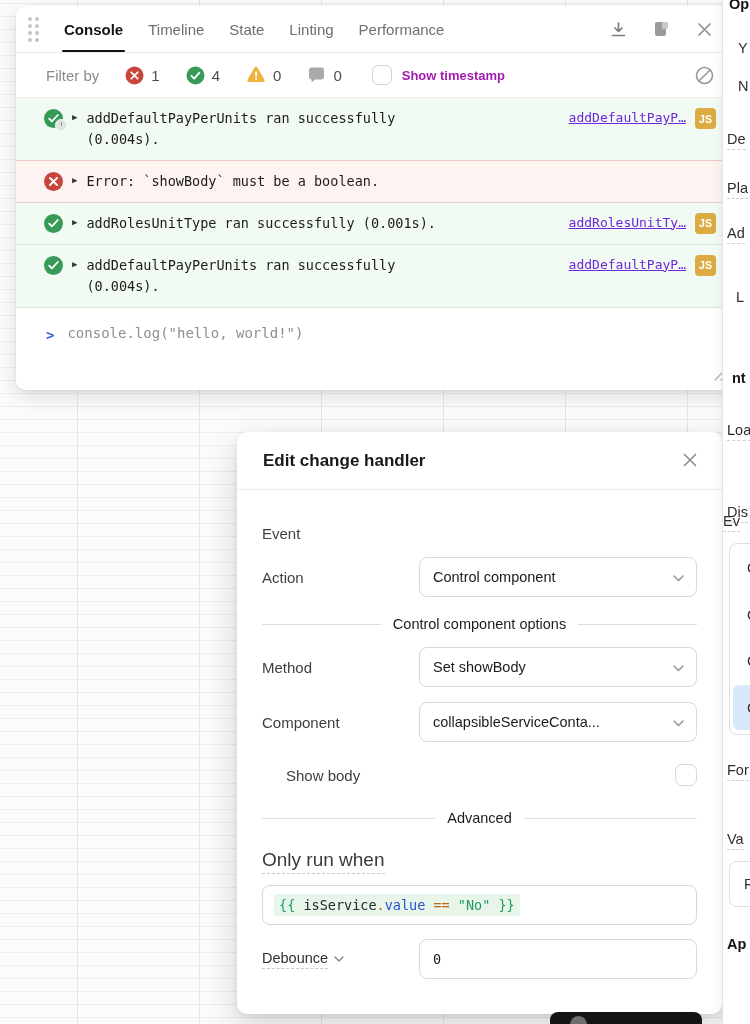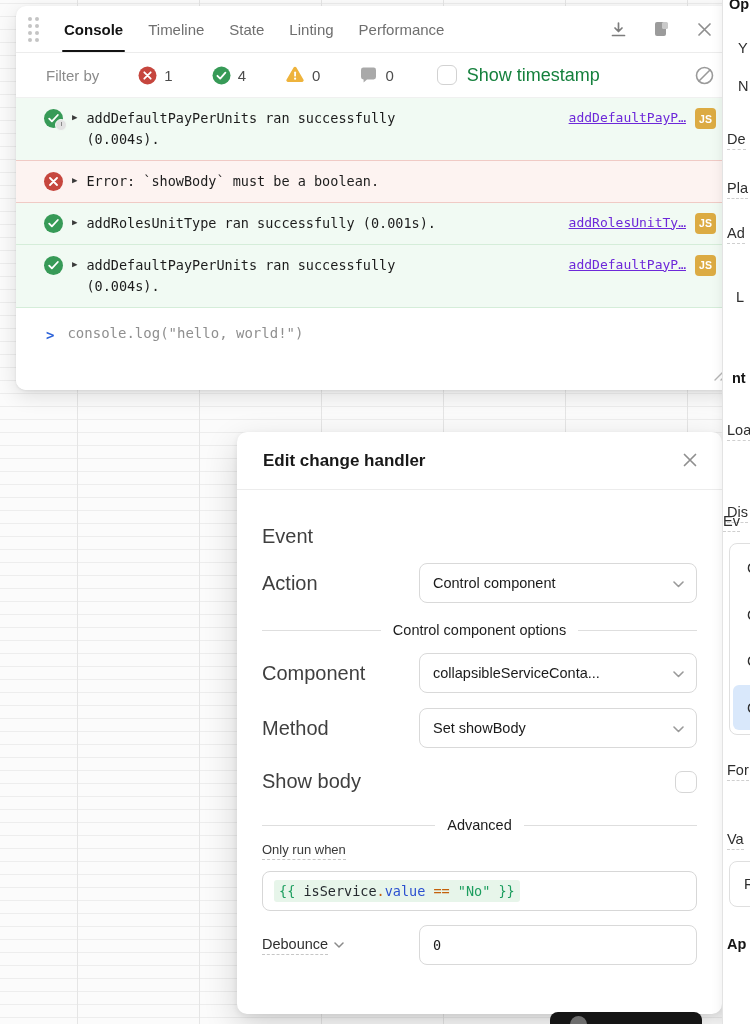--- a/index.html
+++ b/index.html
@@ -21,26 +21,26 @@
   }
   .c-header{height:46px;flex:none;display:flex;align-items:center;gap:25px;padding:0 18px 0 12px;border-bottom:1px solid #ececec;}
   .drag-dots{display:grid;grid-template-columns:repeat(2,4px);grid-auto-rows:4px;gap:3px;margin-right:0px;cursor:grab;}
   .drag-dots i{width:4px;height:4px;border-radius:50%;background:#c4c4c4;}
   .tab{font-size:15px;color:#6f6f6f;height:46px;display:flex;align-items:center;position:relative;cursor:pointer;white-space:nowrap;}
   .tab.active{color:#131313;font-weight:700;}
   .tab.active::after{content:"";position:absolute;left:-2px;right:-2px;bottom:0;height:2.5px;background:#131313;border-radius:2px;}
   .hicons{margin-left:auto;display:flex;align-items:center;gap:23px;}
   .hicon{width:20px;height:20px;display:flex;align-items:center;justify-content:center;cursor:pointer;}
 
-  .c-filter{height:44px;flex:none;display:flex;align-items:center;gap:39px;padding:0 18px 0 30px;border-bottom:1px solid #f0f0f0;}
+  .c-filter{height:44px;flex:none;display:flex;align-items:center;gap:26px;padding:0 18px 0 30px;border-bottom:1px solid #f0f0f0;}
   .filter-label{color:#8b8b8b;font-size:15px;}
   .f-item{display:flex;align-items:center;gap:7px;color:#4c4c4c;font-size:15px;cursor:pointer;}
   .ts-group{display:flex;align-items:center;gap:10px;margin-left:4px;}
   .checkbox{width:20px;height:20px;border:1.5px solid #d2d2d2;border-radius:6px;background:#fff;cursor:pointer;box-sizing:border-box;}
-  .ts-label{font-size:18px;font-weight:400;color:#15803d;}
+  .ts-label{font-size:13px;font-weight:700;color:#a21caf;}
   .ban{margin-left:auto;}
 
   .logs{flex:1;display:flex;flex-direction:column;font-family:"DejaVu Sans Mono",monospace;overflow:hidden;}
   .log{display:flex;align-items:flex-start;gap:9px;padding:10px 16px 10px 28px;font-size:13.5px;color:#1c1c1c;}
   .log.success{background:#f1faf3;}
   .log.error{background:#fdf3f1;border-top:1px solid #f0cac5;border-bottom:1px solid #f0cac5;}
   .log.success + .log.success{border-top:1px solid #d5edd9;}
   .log:first-child{border-top:none;}
   .logs .log:nth-child(4){border-bottom:1px solid #d5edd9;}
   .licon{width:19px;height:19px;flex:none;position:relative;margin-top:1px;}
@@ -64,28 +64,28 @@
   .modal{
     position:absolute;left:237px;top:432px;width:485px;height:582px;background:#fff;border-radius:10px;
     box-shadow:0 2px 6px rgba(0,0,0,.08),0 12px 34px rgba(0,0,0,.16);box-sizing:border-box;
   }
   .m-header{height:57px;display:flex;align-items:center;padding:0 24px 0 26px;border-bottom:1px solid #ececec;}
   .m-title{font-size:17px;font-weight:700;color:#181818;}
   .m-close{margin-left:auto;color:#8f8f8f;font-size:20px;line-height:1;cursor:pointer;}
   .m-body{padding:10px 25px 0 25px;}
   .frow{display:flex;align-items:center;margin-top:15px;}
   .frow.first{margin-top:25px;}
-  .flabel{width:157px;flex:none;font-size:20px;color:#3f3f3f;}
+  .flabel{width:157px;flex:none;font-size:15px;color:#3f3f3f;}
   .fctrl{width:278px;height:40px;box-sizing:border-box;border:1px solid #d9d9d9;border-radius:8px;background:#fff;
     display:flex;align-items:center;justify-content:space-between;padding:0 12px 0 13px;font-size:14.5px;color:#1a1a1a;cursor:pointer;}
   .chev{color:#9a9a9a;flex:none;margin-left:8px;}
   .section{display:flex;align-items:center;gap:12px;margin-top:19px;font-size:14.5px;color:#1c1c1c;white-space:nowrap;}
   .section::before,.section::after{content:"";flex:1;height:1px;background:#dedede;}
   .m-check{width:22px;height:22px;margin-left:auto;border:1.5px solid #d6d6d6;border-radius:7px;background:#fff;cursor:pointer;box-sizing:border-box;}
-  .runwhen{margin-top:9px;font-size:13px;color:#3a3a3a;}
+  .runwhen{margin-top:23px;font-size:19px;color:#3a3a3a;}
   .dotted{display:inline-block;border-bottom:1.5px dashed #c6c6c6;padding-bottom:2px;}
   .code-box{margin-top:11px;height:40px;box-sizing:border-box;border:1px solid #d7d7d7;border-radius:8px;display:flex;align-items:center;padding:0 11px;cursor:text;}
   .code{font:13.5px "DejaVu Sans Mono",monospace;background:#e7f5ea;border-radius:3px;padding:3px 5px;white-space:pre;}
   .tk-br{color:#1d9e5f;}
   .tk-obj{color:#24292e;}
   .tk-dot{color:#c4610c;}
   .tk-prop{color:#2b50d0;}
   .tk-op{color:#c4610c;}
   .tk-str{color:#1d9e5f;}
   .deb-label{display:flex;align-items:center;gap:6px;font-size:14.5px;color:#2f2f2f;width:157px;flex:none;cursor:pointer;}
@@ -276,40 +276,40 @@
               <path d="M1 1l4.5 4.5L10 1" stroke="#9a9a9a" stroke-width="1.6" fill="none" stroke-linecap="round" stroke-linejoin="round"></path>
             </svg></span>
       </span>
     </div>
 
     <div class="section">
       <span>Control component options</span>
     </div>
 
     <div class="frow">
+      <span class="flabel">Method</span>
+      <span class="fctrl">
+        <span>Set showBody</span>
+        <span class="chev"><svg width="11" height="7" viewBox="0 0 11 7">
+              <path d="M1 1l4.5 4.5L10 1" stroke="#9a9a9a" stroke-width="1.6" fill="none" stroke-linecap="round" stroke-linejoin="round"></path>
+            </svg></span>
+      </span>
+    </div>
+
+    <div class="frow">
       <span class="flabel">Component</span>
       <span class="fctrl">
         <span>collapsibleServiceConta...</span>
         <span class="chev"><svg width="11" height="7" viewBox="0 0 11 7">
               <path d="M1 1l4.5 4.5L10 1" stroke="#9a9a9a" stroke-width="1.6" fill="none" stroke-linecap="round" stroke-linejoin="round"></path>
             </svg></span>
       </span>
     </div>
 
-    <div class="frow">
-      <span class="flabel">Method</span>
-      <span class="fctrl">
-        <span>Set showBody</span>
-        <span class="chev"><svg width="11" height="7" viewBox="0 0 11 7">
-              <path d="M1 1l4.5 4.5L10 1" stroke="#9a9a9a" stroke-width="1.6" fill="none" stroke-linecap="round" stroke-linejoin="round"></path>
-            </svg></span>
-      </span>
-    </div>
-
-    <div class="frow" style="margin-top:22px;">
+    <div class="frow" style="margin-top:22px;margin-left:24px;">
       <span class="flabel">Show body</span>
       <span class="m-check"></span>
     </div>
 
     <div class="section" style="margin-top:24px;">
       <span>Advanced</span>
     </div>
 
     <div class="runwhen">
       <span class="dotted">Only run when</span>

